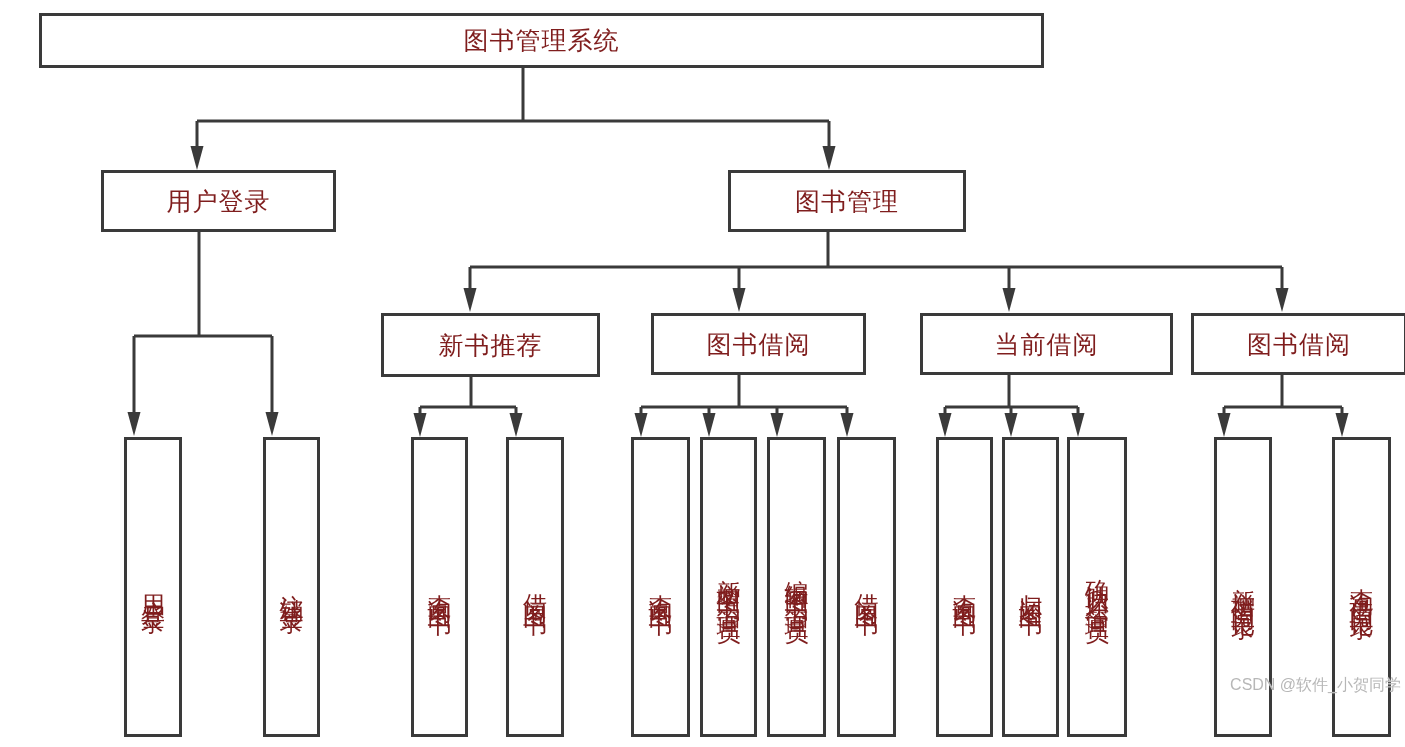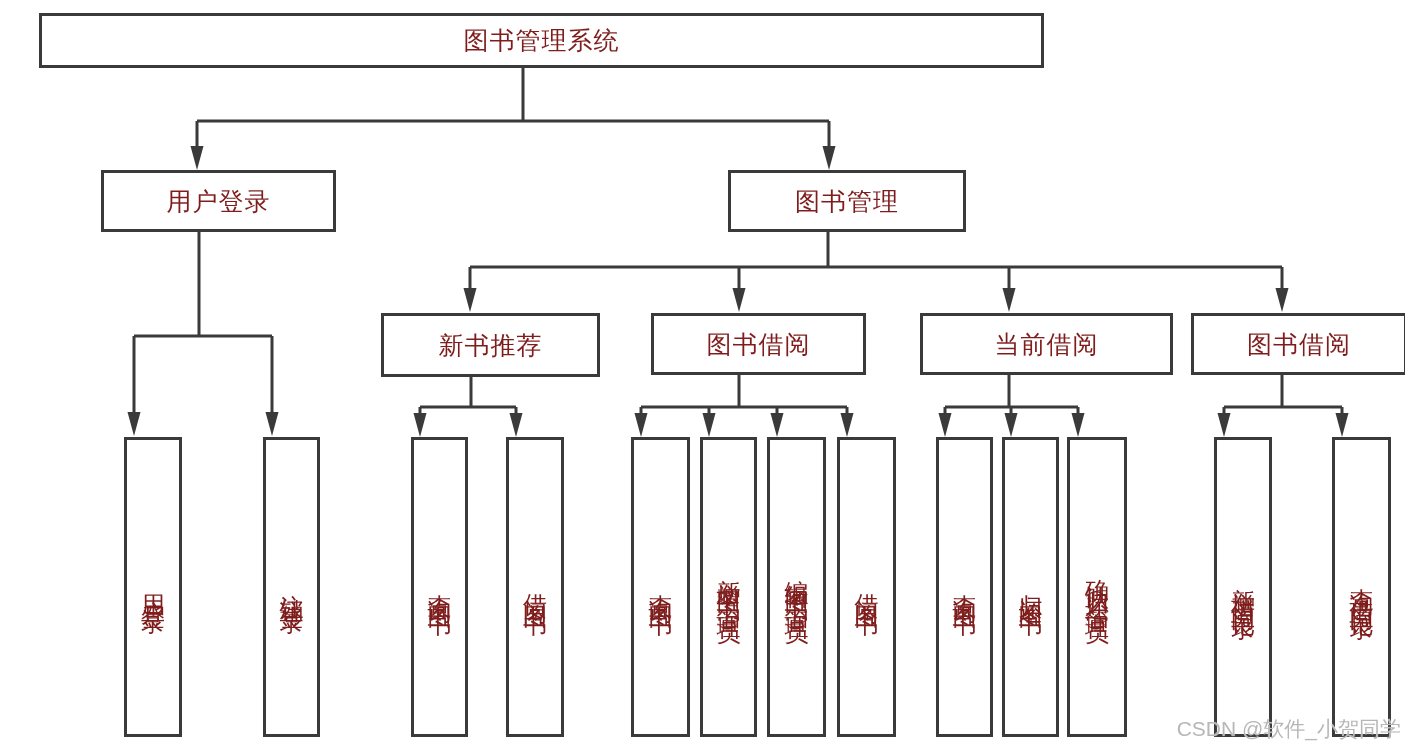--- a/index.html
+++ b/index.html
@@ -37,22 +37,22 @@
     writing-mode: vertical-rl;
     text-orientation: upright;
     font-size: 24px;
     letter-spacing: 6px;
     line-height: 1;
     max-height: 288px;
   }
   .watermark {
     position: absolute;
     right: 4px;
-    top: 715px;
-    font-size: 21px;
+    top: 675px;
+    font-size: 16px;
     color: #b7b7b7;
     text-shadow: 0 0 1px #ffffff;
     white-space: nowrap;
   }
 </style>
 </head>
 <body>
 
 <div class="canvas">
 

